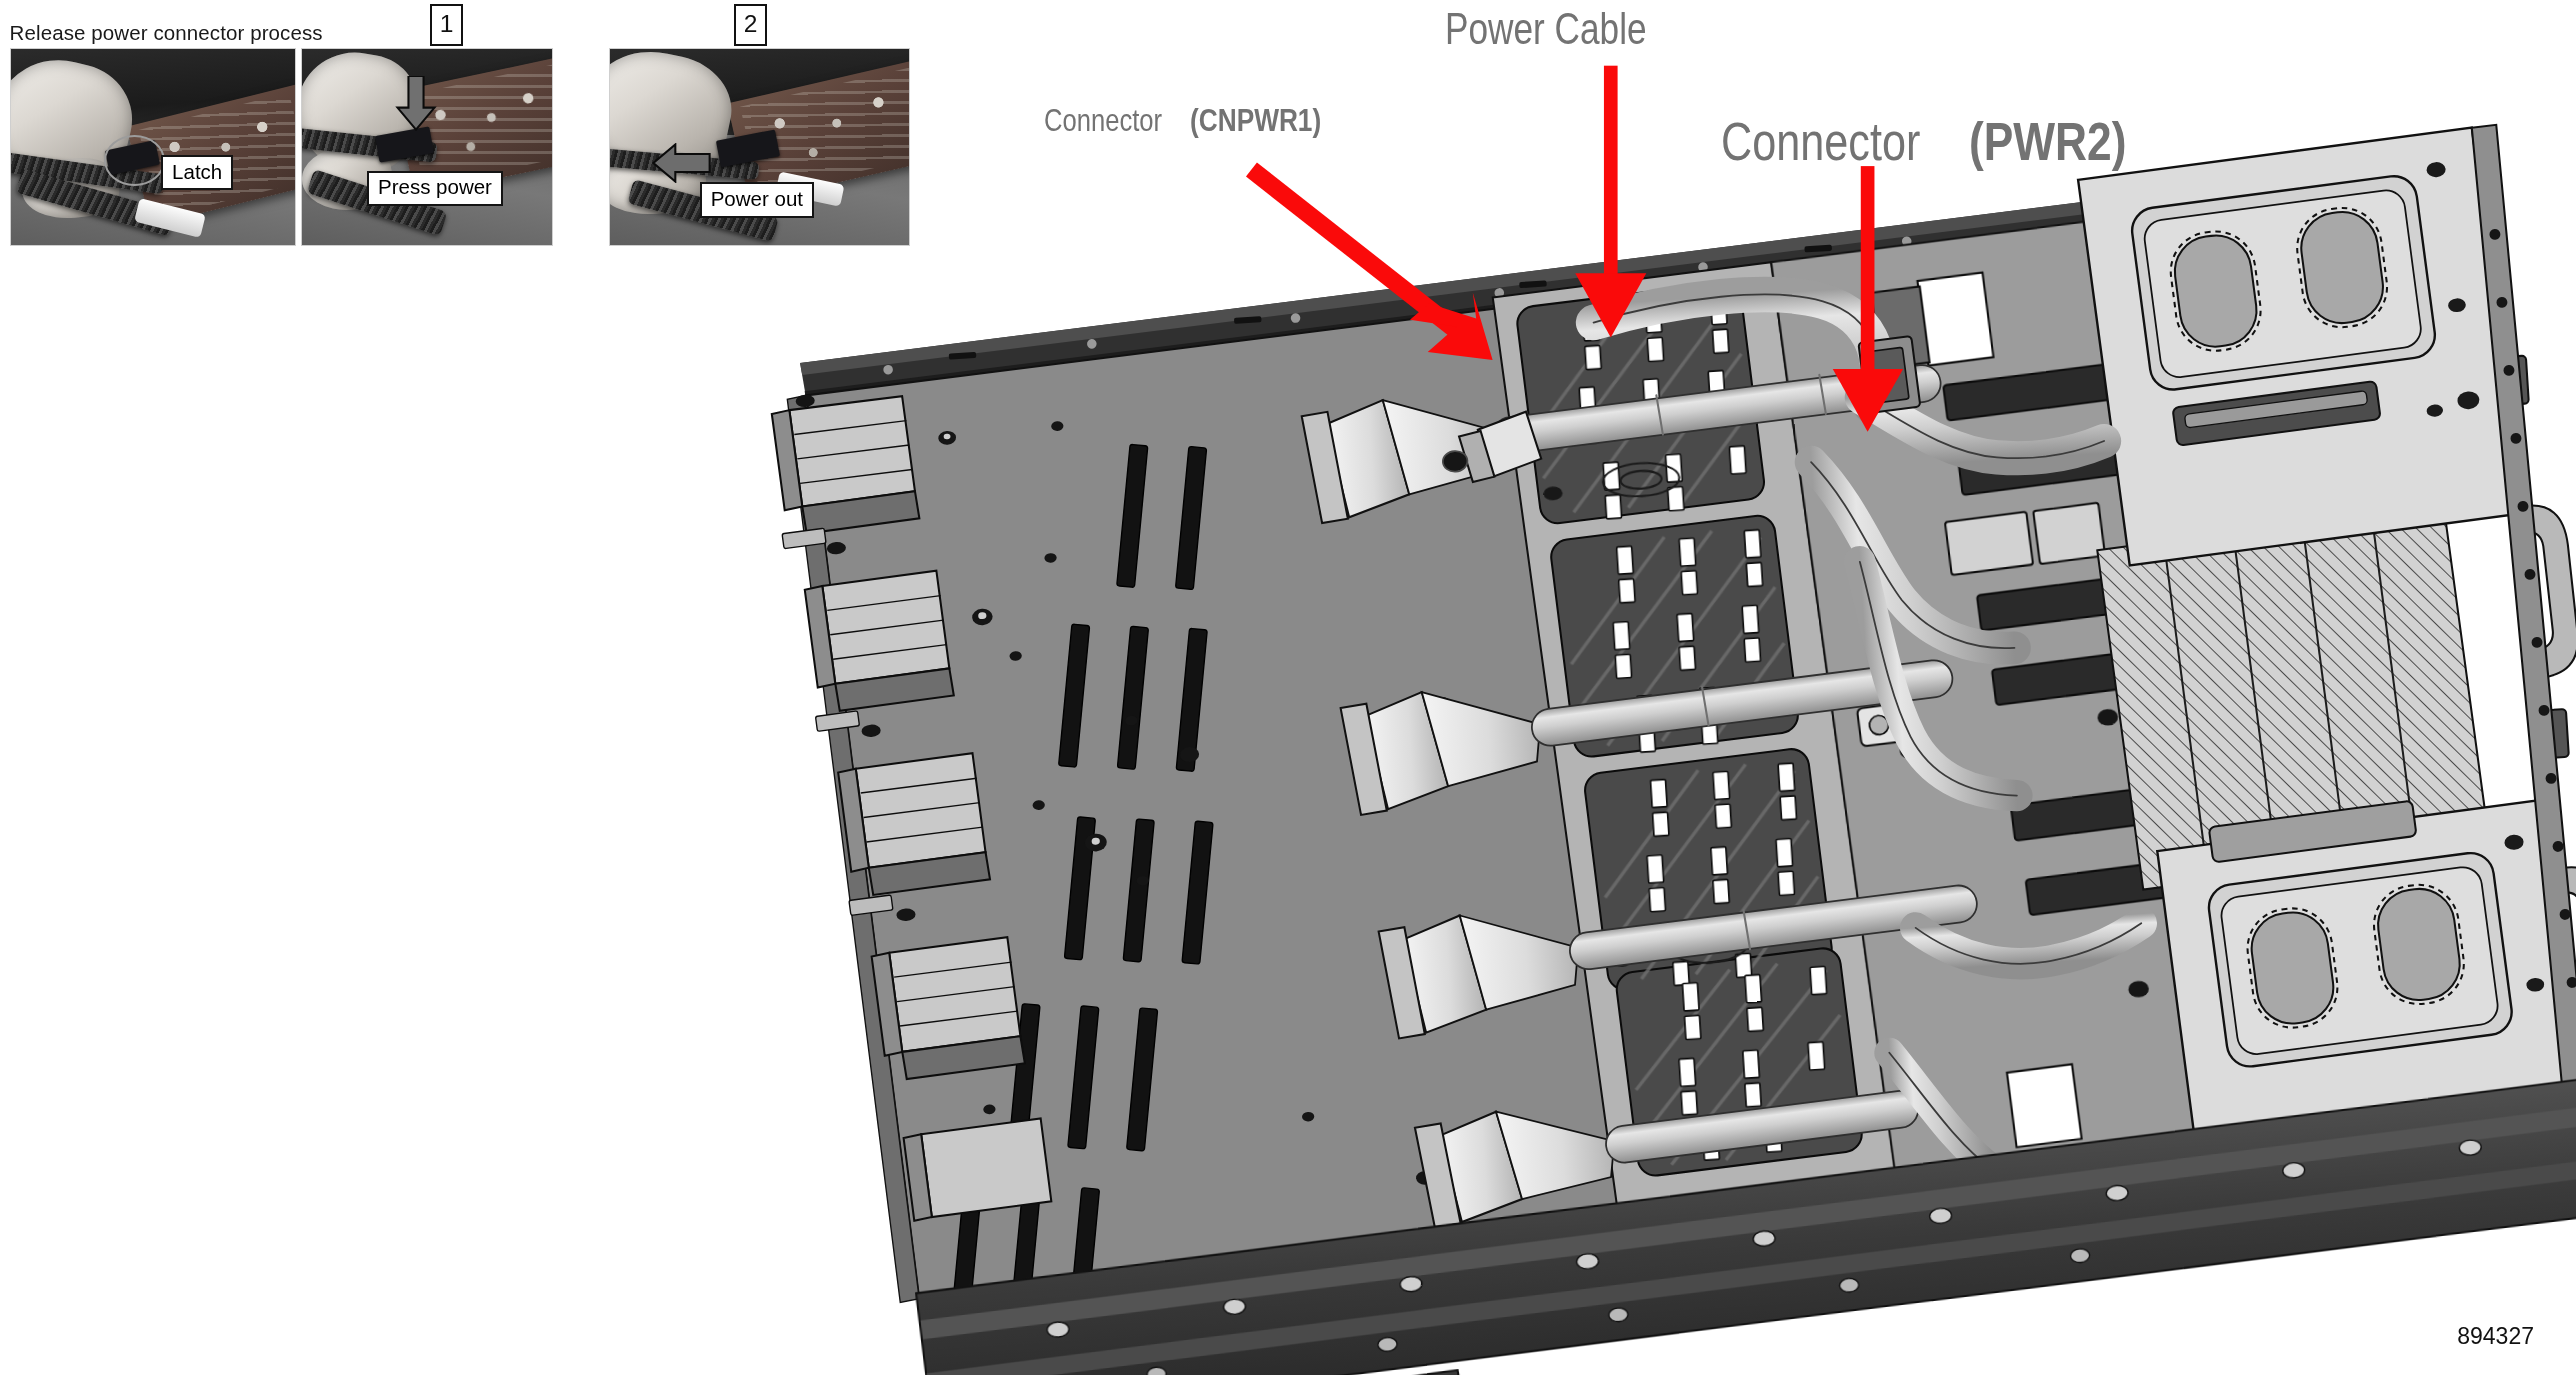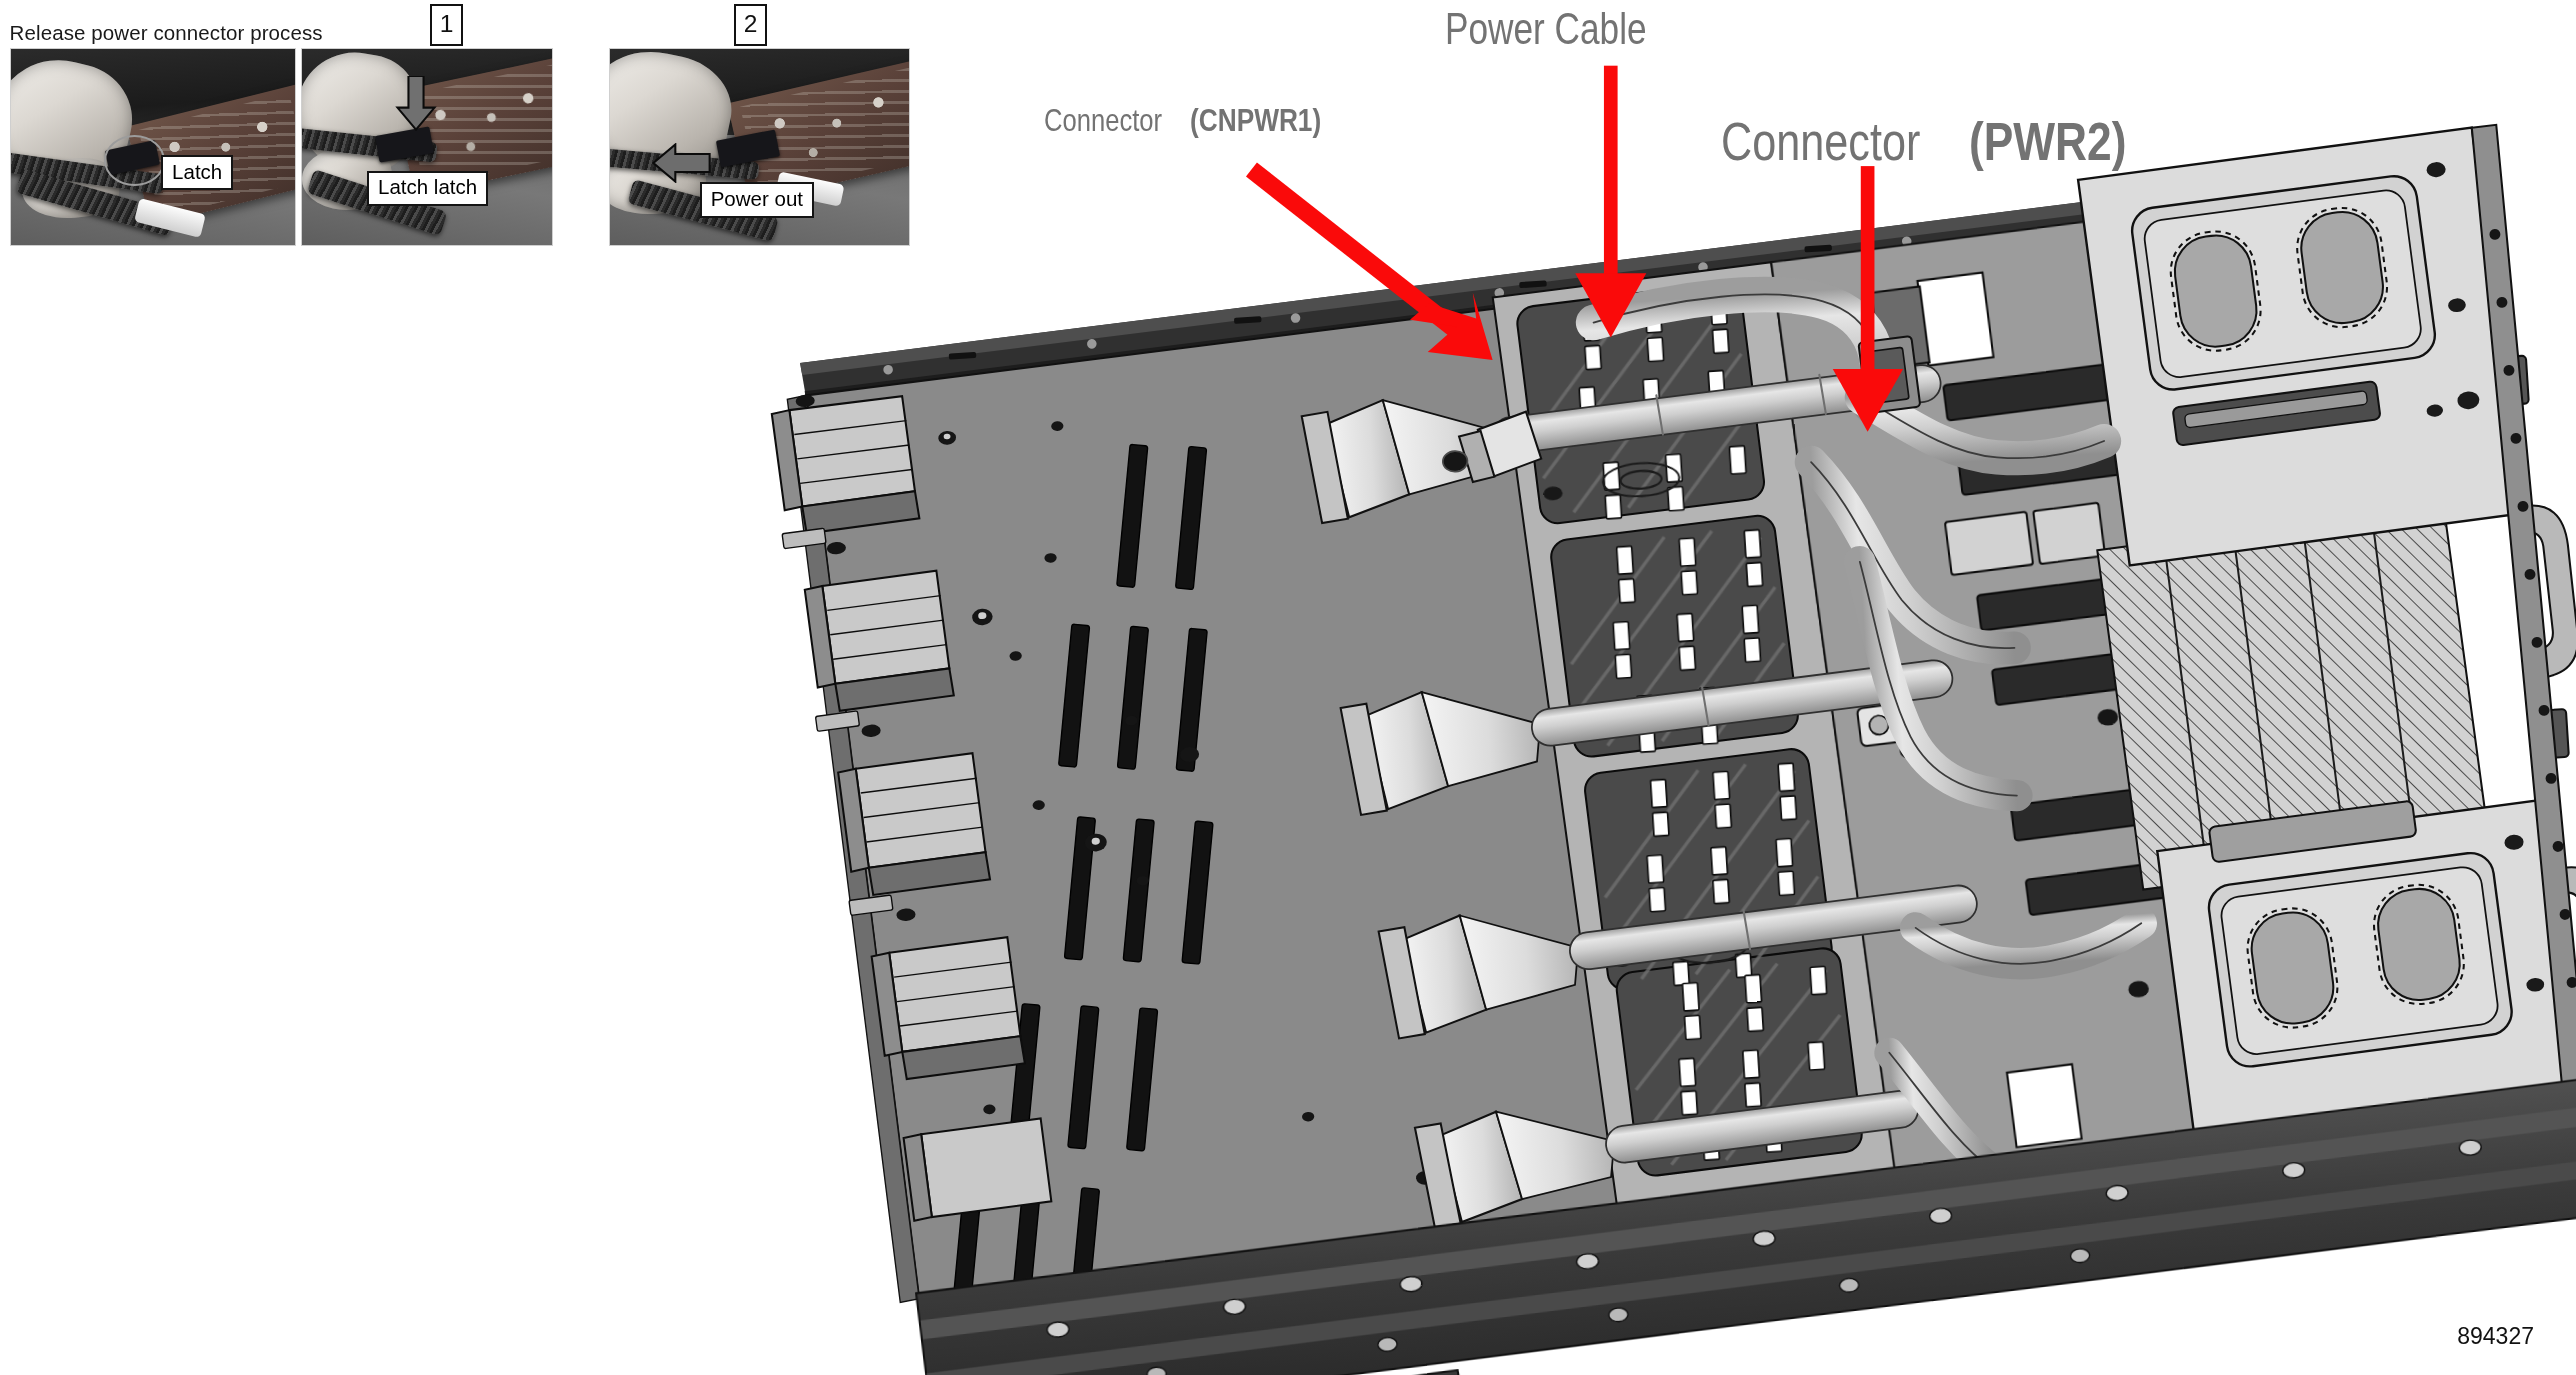--- a/index.html
+++ b/index.html
@@ -636,21 +636,21 @@
   <div class="ph-pcb" style="left:40%;top:12%;width:70%;height:54%;transform:rotate(-12deg);"></div>
   <div class="ph-hand" style="left:-2%;top:2%;width:48%;height:60%;transform:rotate(10deg);"></div>
   <div class="ph-hand" style="left:0%;top:50%;width:36%;height:32%;transform:rotate(-4deg);"></div>
   <div class="ph-cable" style="left:-4%;top:44%;width:58%;height:10%;transform:rotate(6deg);"></div>
   <div class="ph-cable" style="left:2%;top:72%;width:56%;height:13%;transform:rotate(18deg);"></div>
   <div class="ph-conn" style="left:30%;top:42%;width:22%;height:14%;transform:rotate(-10deg);"></div>
 
   <svg class="ph-arrow" style="left:36%;top:14%;" width="48" height="55" viewBox="0 0 70 80">
     <polygon points="24,0 46,0 46,46 62,46 35,78 8,46 24,46" fill="#707070" stroke="#0b0b0b" stroke-width="3"></polygon>
   </svg>
-  <div class="callout" style="left:26%;top:62%;">Latch latch</div>
+  <div class="callout" style="left:26%;top:62%;">Press power</div>
 </div>
 
 <div class="photo" id="photo-2">
   <div class="ph-bg">
     <div class="ph-dark"></div>
       <div class="ph-desk"></div>
   </div>
   <div class="ph-pcb" style="left:42%;top:16%;width:66%;height:52%;transform:rotate(-13deg);"></div>
   <div class="ph-hand" style="left:-8%;top:2%;width:48%;height:62%;transform:rotate(12deg);"></div>
   <div class="ph-hand" style="left:-4%;top:52%;width:36%;height:32%;transform:rotate(-5deg);"></div>

